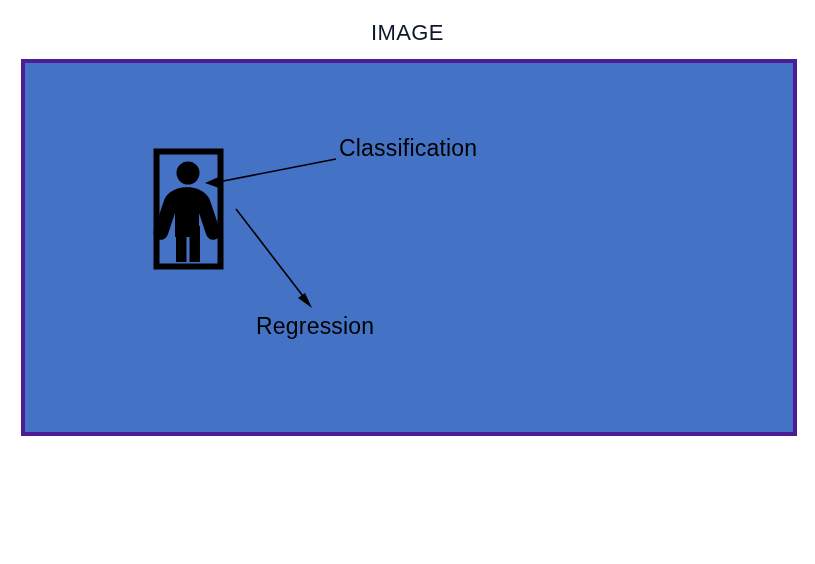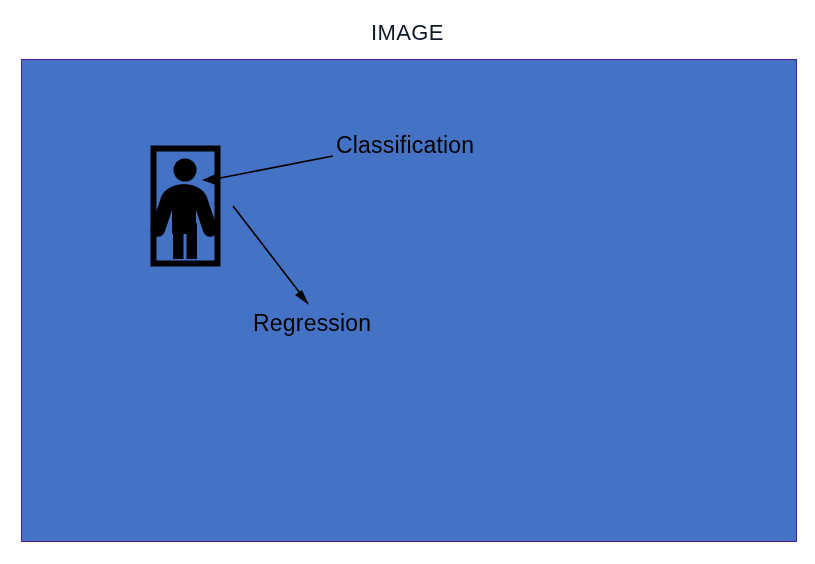--- a/index.html
+++ b/index.html
@@ -37,23 +37,23 @@
     letter-spacing: 0.4px;
     line-height: 28px;
     white-space: nowrap;
   }
 
   #image-panel {
     position: absolute;
     left: 21px;
     top: 59px;
     width: 776px;
-    height: 483px;
+    height: 377px;
     background: #4472C4;
-    border: 1px solid #4c1d95;
+    border: 4px solid #4c1d95;
     box-sizing: border-box;
   }
 
   
   #overlay {
     position: absolute;
     left: 0;
     top: 0;
     width: 776px;
     height: 483px;

